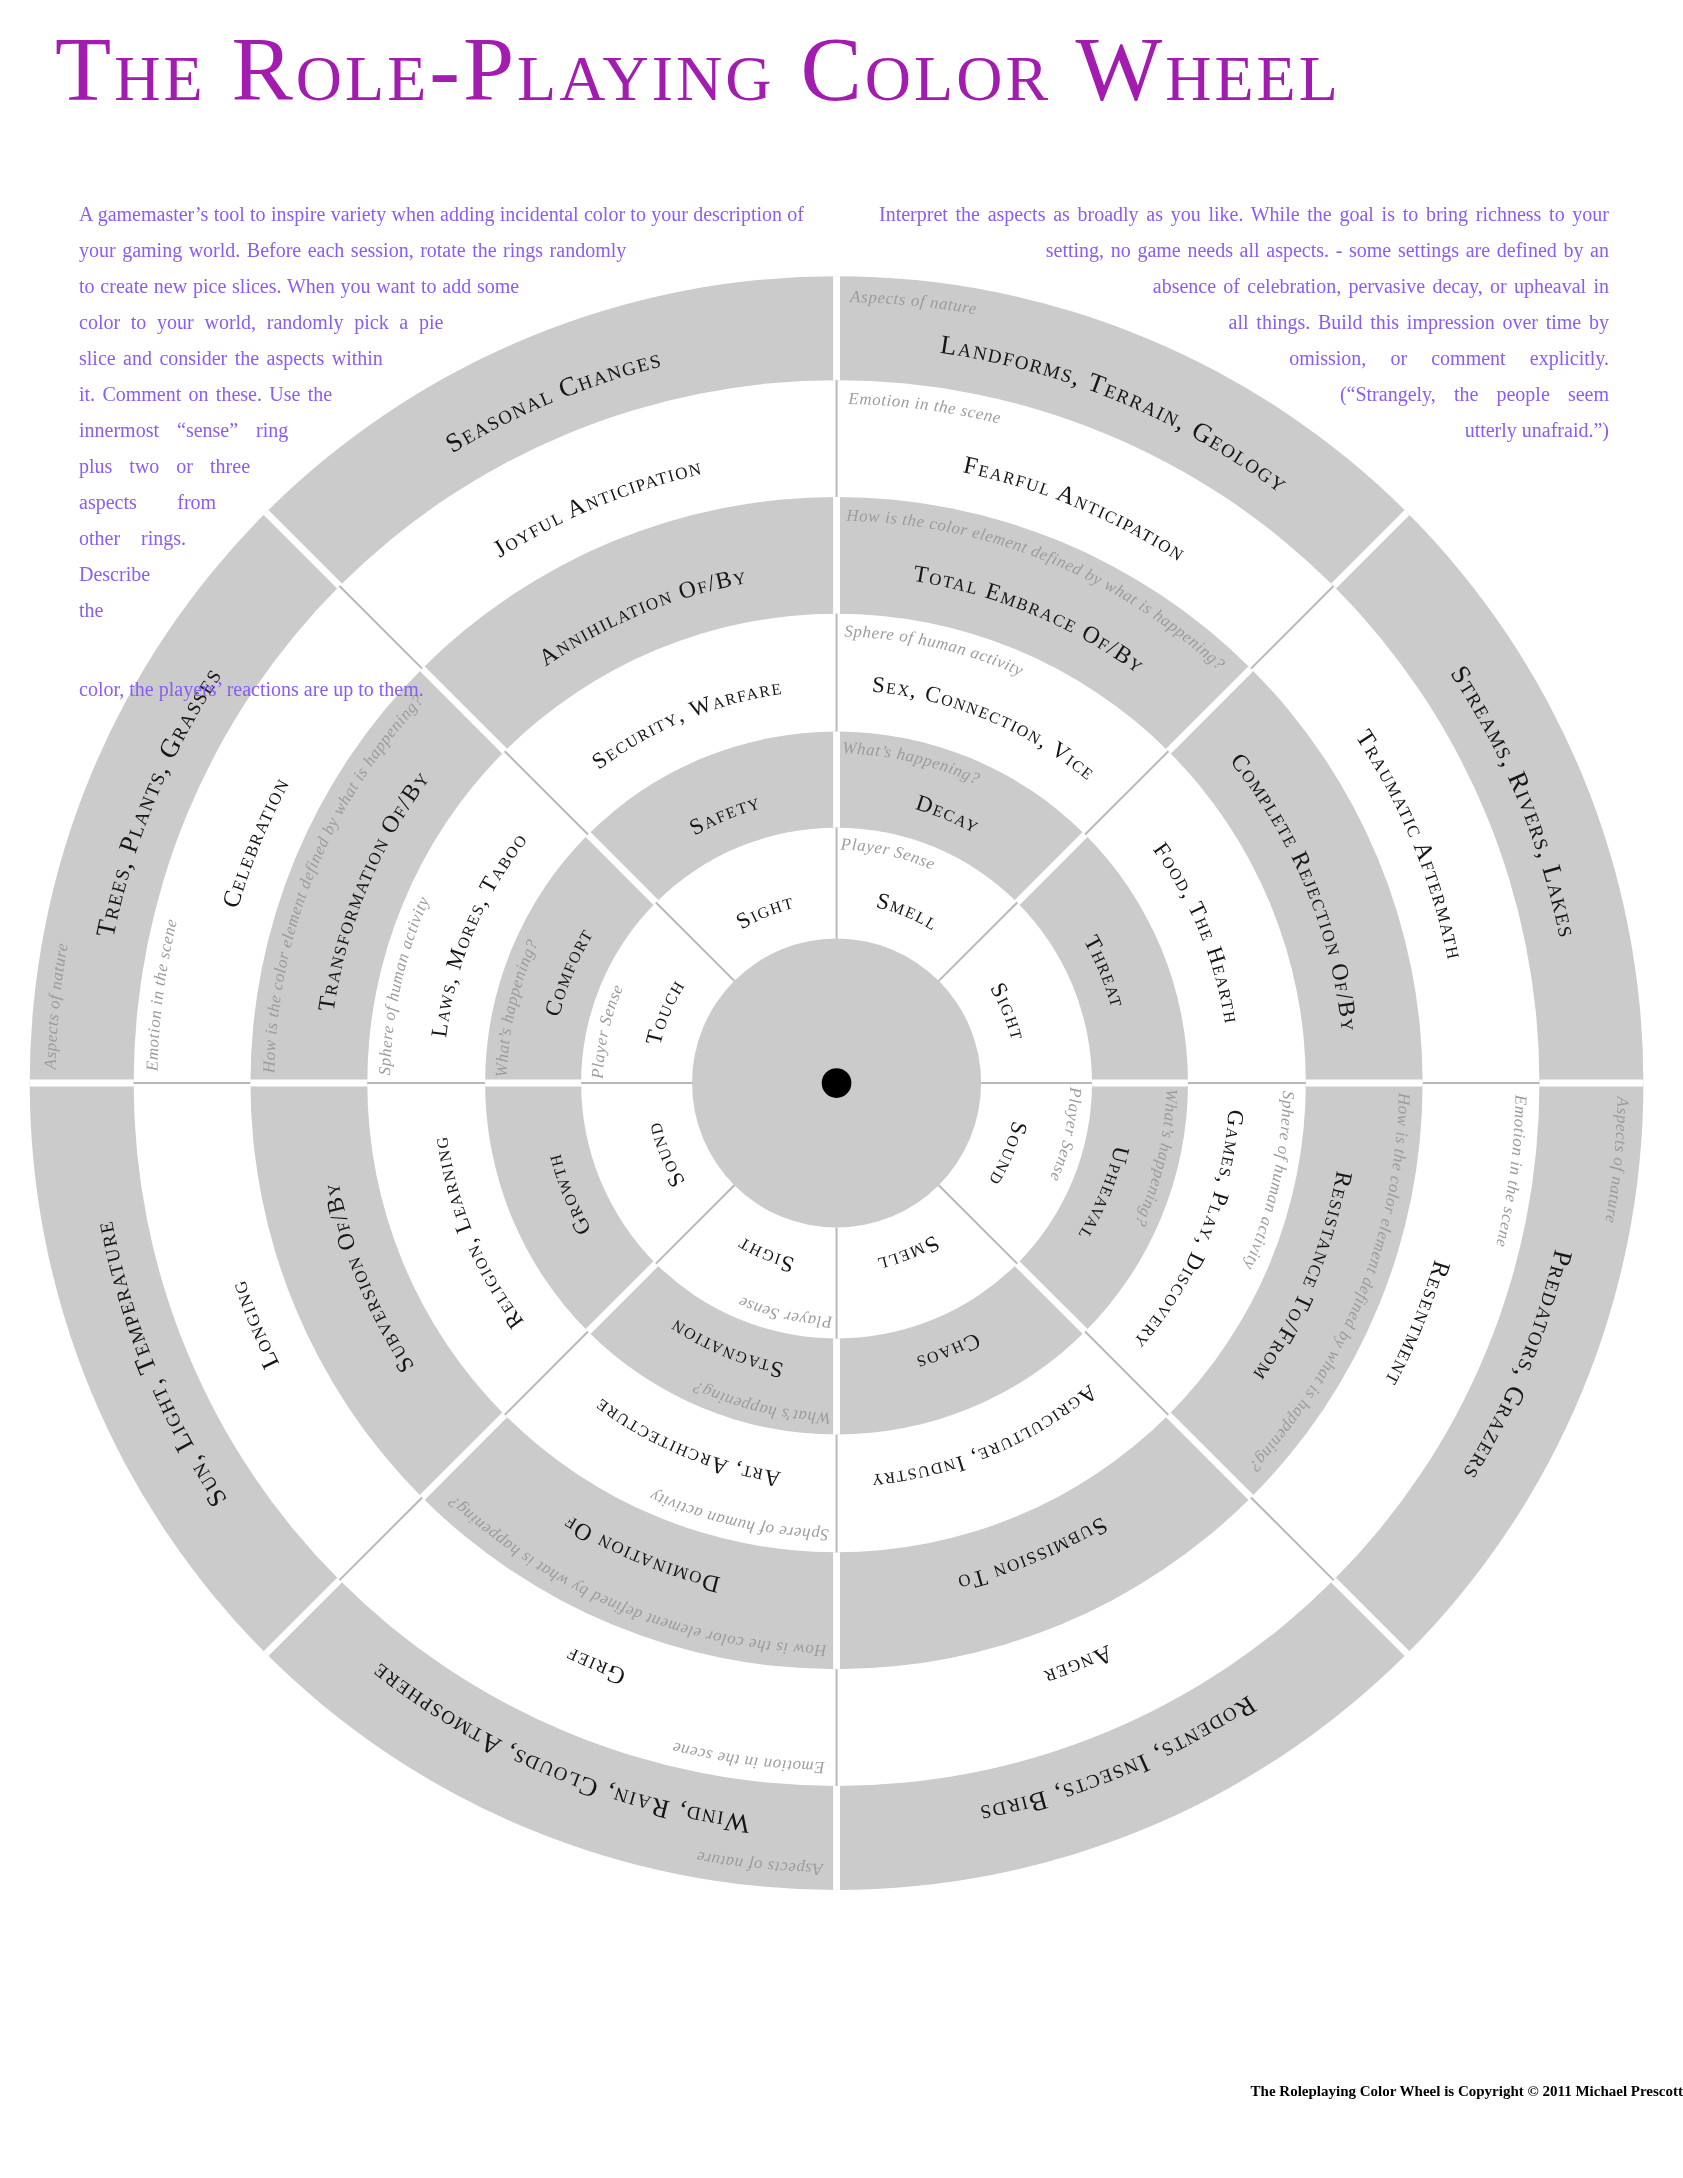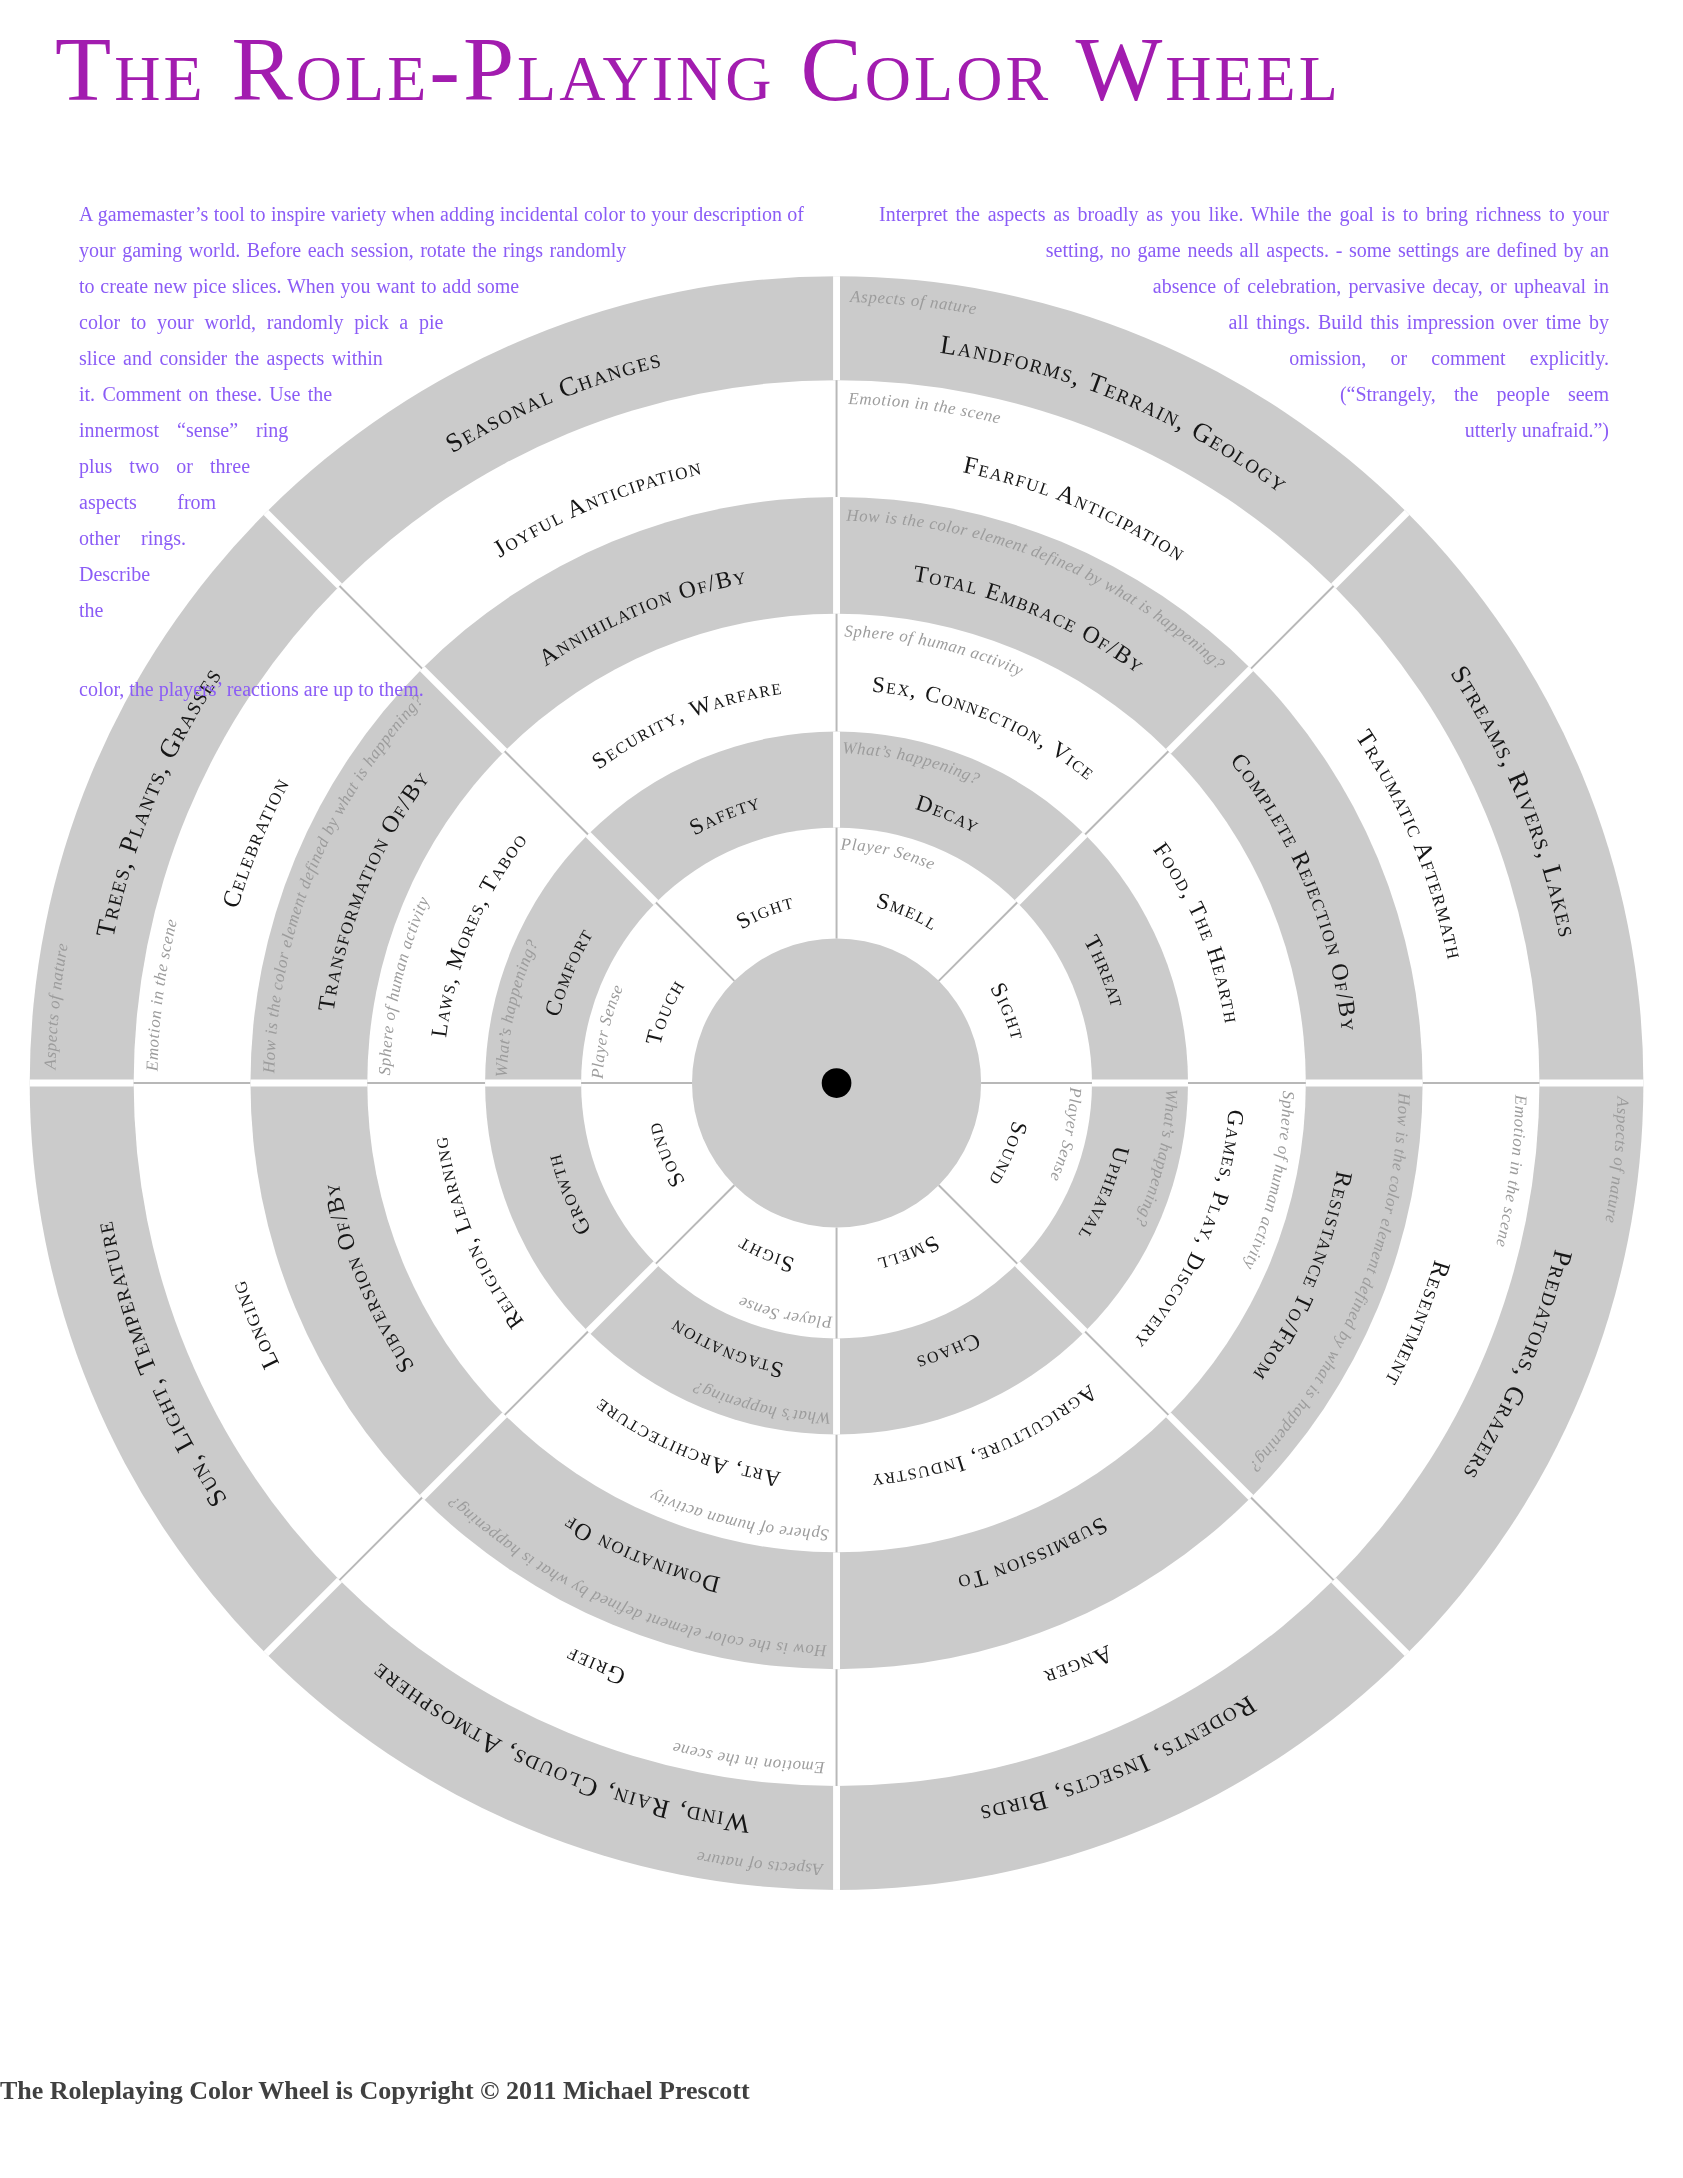--- a/index.html
+++ b/index.html
@@ -7,22 +7,22 @@
   body{width:1683px;height:2178px;position:relative;overflow:hidden;
        font-family:"Liberation Serif","DejaVu Serif",serif;color:#111;}
   #wheel-svg{position:absolute;left:0;top:0;}
   .page-title{position:absolute;left:55px;top:16px;margin:0;font-size:92px;font-weight:normal;
        font-variant:small-caps;letter-spacing:3px;white-space:nowrap;color:#a21caf;}
   .intro{position:absolute;top:196px;font-size:20px;line-height:36px;color:#8b5cf6;}
   .intro-left{left:79px;width:725px;text-align:justify;}
   .intro-right{left:879px;width:730px;text-align:justify;text-align-last:right;}
   .spacer-right{float:right;width:725px;height:475px;shape-outside:circle(820px at 757px 873px);shape-margin:8px;}
   .spacer-left{float:left;width:730px;height:317px;shape-outside:circle(820px at -43px 873px);shape-margin:8px;}
-  .footer{position:absolute;left:0;top:2073px;width:100%;text-align:left;font-size:26px;
-       font-weight:bold;line-height:36px;color:#404040;}
+  .footer{position:absolute;left:0;top:2073px;width:100%;text-align:right;font-size:15px;
+       font-weight:bold;line-height:36px;color:#000000;}
   .wheel-main{font-family:"Liberation Serif","DejaVu Serif",serif;font-variant:small-caps;
        letter-spacing:1.5px;fill:#161616;}
   .wheel-cat{font-family:"Liberation Serif","DejaVu Serif",serif;font-style:italic;
        font-size:17px;letter-spacing:0.6px;fill:#9c9c9c;}
 </style>
 </head>
 <body>
 
 <svg id="wheel-svg" width="1683" height="2178" viewBox="0 0 1700 2200">
     <circle cx="845" cy="1094" r="815" fill="#cbcbcb"></circle>

